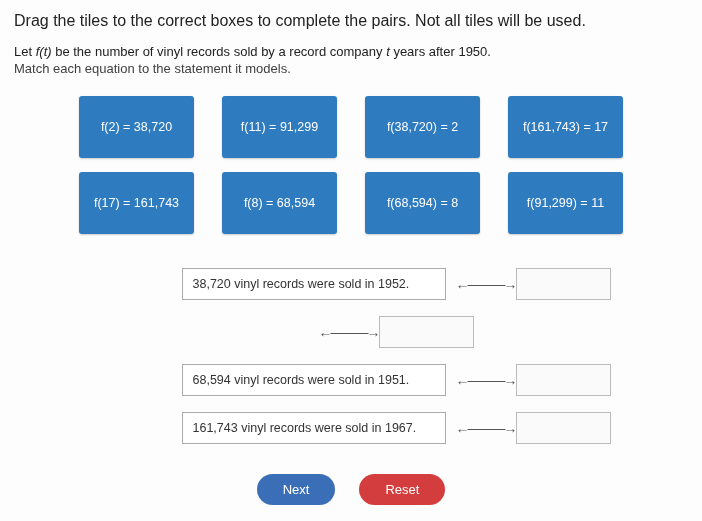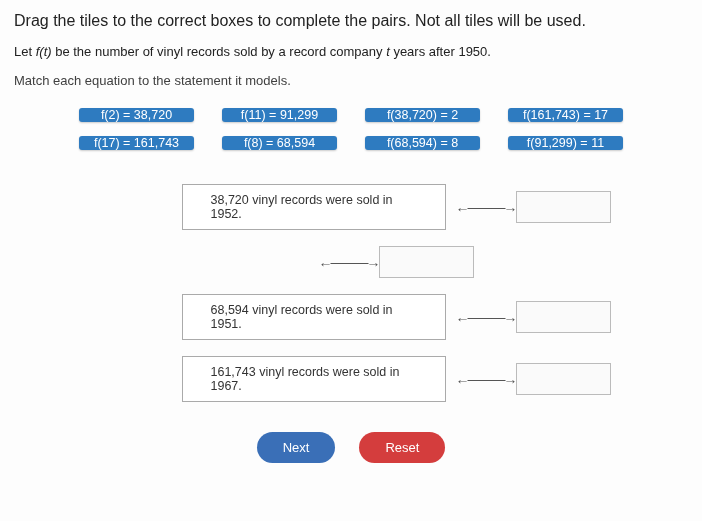--- a/index.html
+++ b/index.html
@@ -7,58 +7,58 @@
     font-family: Arial, Helvetica, sans-serif;
     background: #fdfdfd;
     width: 702px;
     height: 521px;
     padding: 12px 14px;
     color: #333;
     font-size: 13px;
     position: relative;
   }
   .instruction { margin-bottom: 14px; font-size: 16px; color: #222; }
-  .setup { margin-bottom: 14px; font-size: 13px; color: #222; }
+  .setup { margin-bottom: 2px; font-size: 13px; color: #222; }
   .prompt { margin-bottom: 20px; font-size: 13px; color: #404040; }
   .italic { font-style: italic; }
   .tiles-area {
     display: grid;
     grid-template-columns: repeat(4, 115px);
     gap: 14px 28px;
     justify-content: center;
     margin: 0 auto 34px auto;
     width: fit-content;
   }
   .tile {
     background: #2e7bc0;
     color: #fff;
     font-size: 12.5px;
     text-align: center;
-    padding: 0 4px;
+    padding: 24px 4px;
     border-radius: 3px;
     cursor: move;
     user-select: none;
     white-space: nowrap;
     box-shadow: 0 1px 2px rgba(0,0,0,0.2);
   }
   .pairs-area {
     display: flex;
     flex-direction: column;
     gap: 16px;
     align-items: center;
     margin-left: 90px;
   }
   .pair-row {
     display: flex;
     align-items: center;
     gap: 10px;
   }
   .statement {
     border: 1px solid #aaa;
-    padding: 8px 28px;
+    padding: 8px 10px;
     font-size: 12.5px;
     width: 264px;
     background: #fff;
   }
   .arrow {
     font-size: 14px;
     letter-spacing: -2px;
     color: #555;
     width: 50px;
     text-align: center;

